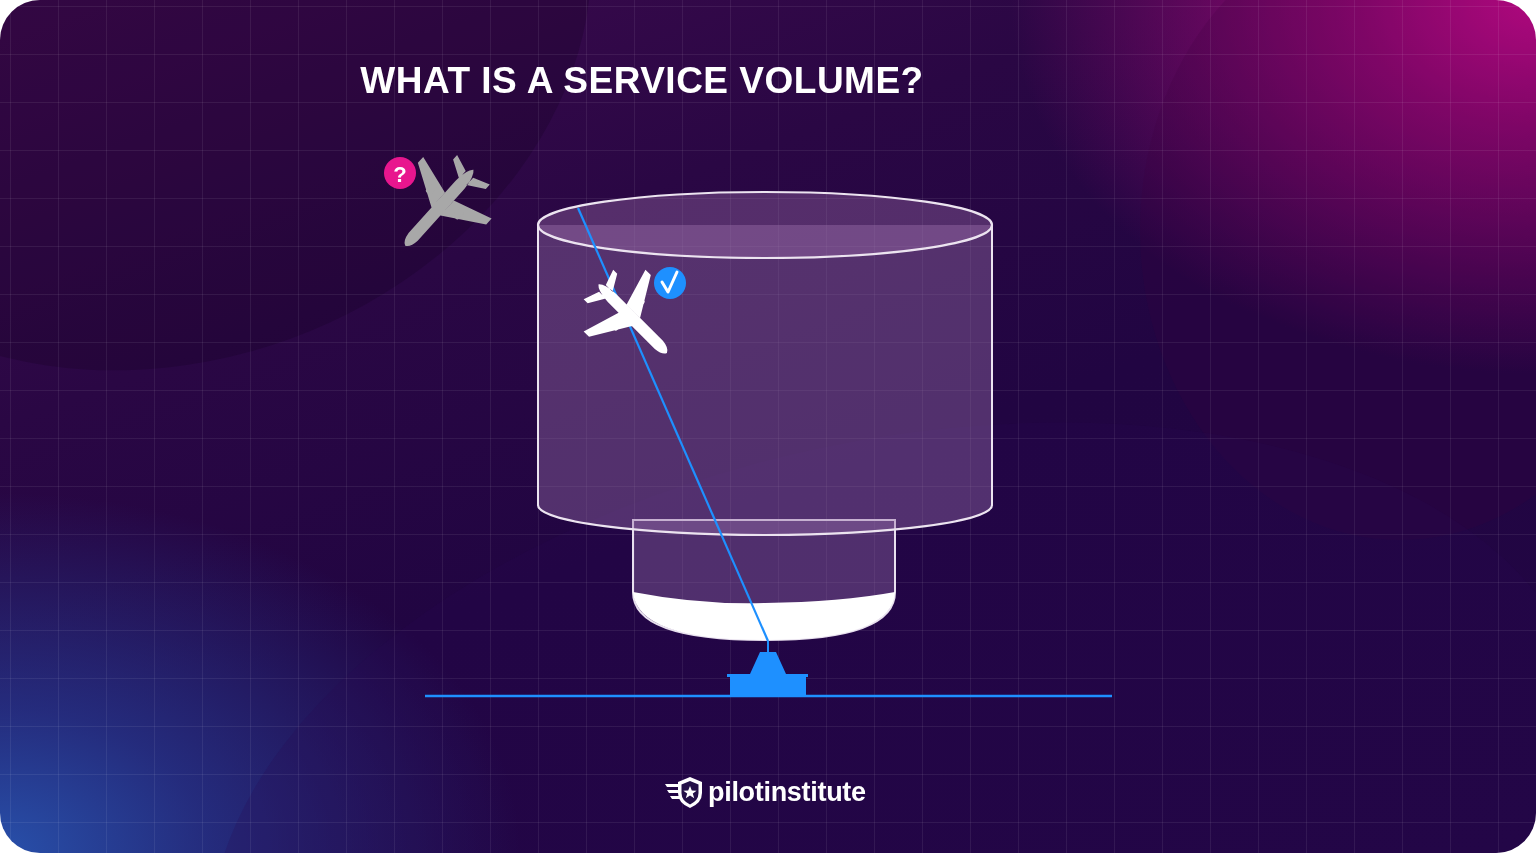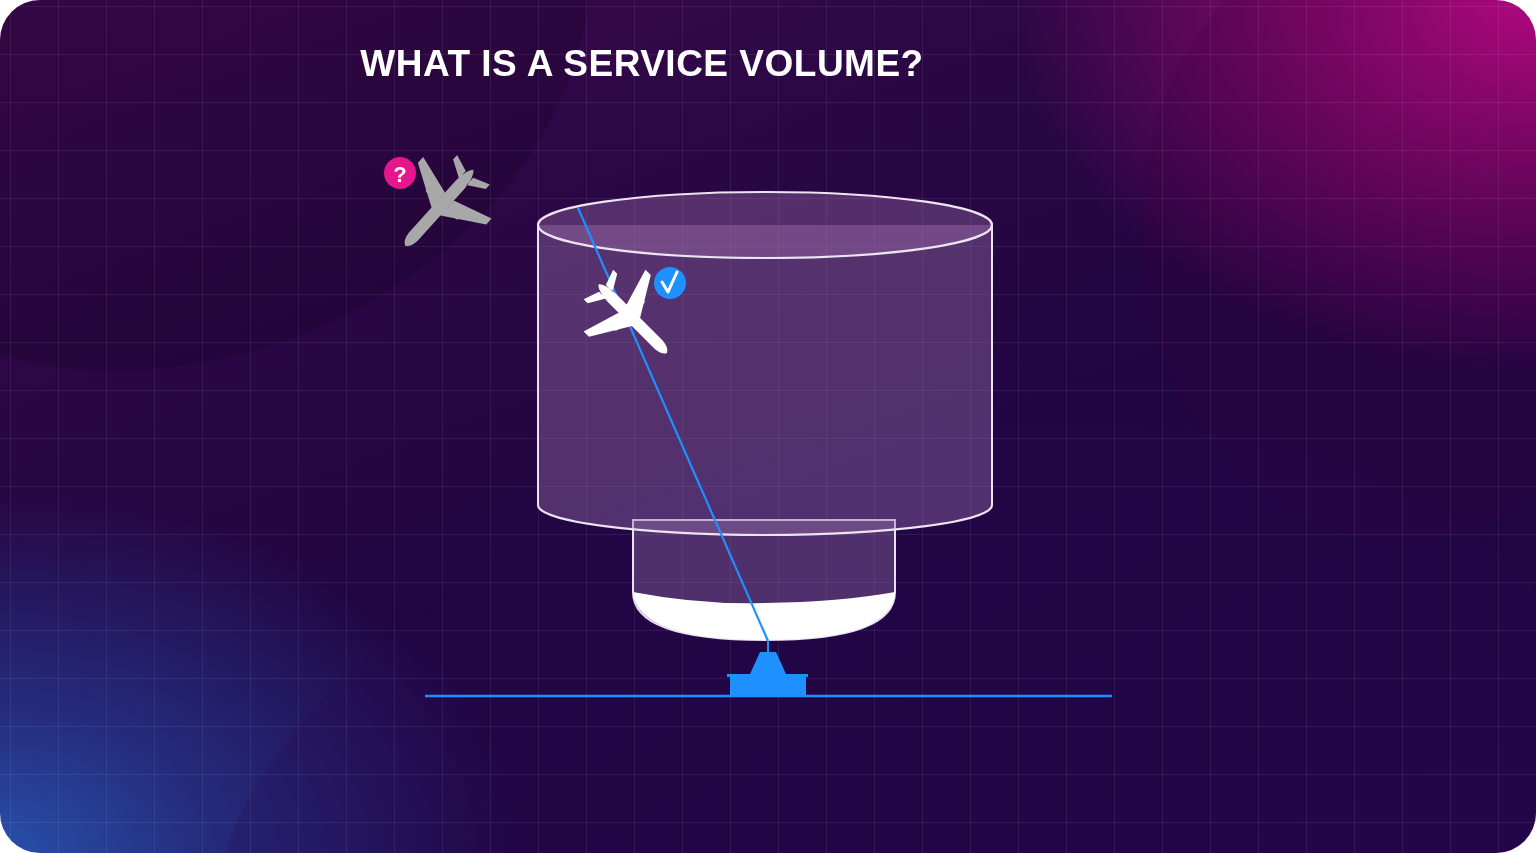--- a/index.html
+++ b/index.html
@@ -18,21 +18,21 @@
       linear-gradient(to right, rgba(255,255,255,0.07) 1px, transparent 1px),
       linear-gradient(to bottom, rgba(255,255,255,0.07) 1px, transparent 1px);
     background-size:48px 48px;
     background-position:10px 6px;
   }
   .blob { position:absolute; border-radius:50%; pointer-events:none; }
   .blob1 { left:-260px; top:-340px; width:860px; height:700px; background:rgba(20,0,30,0.25); transform:rotate(-20deg); }
   .blob2 { left:1140px; top:-80px; width:520px; height:620px; background:rgba(60,0,60,0.18); }
   .blob3 { left:200px; top:440px; width:1400px; height:800px; background:rgba(40,10,80,0.22); transform:rotate(-12deg); }
   .title {
-    position:absolute; left:0; width:1284px; top:43px; text-align:center;
+    position:absolute; left:0; width:1284px; top:60px; text-align:center;
     font-family:"Liberation Sans", sans-serif; font-weight:700; font-size:37px;
     color:#ffffff; letter-spacing:0.5px;
   }
   svg.scene { position:absolute; left:0; top:0; }
   .logo {
     position:absolute; left:664px; top:774px; height:36px;
     display:flex; align-items:center; gap:4px;
   }
   .logo-text {
     font-family:"Liberation Sans", sans-serif; font-weight:700; font-size:27px;
@@ -97,13 +97,22 @@
         M34 5 L44 22 L50 22 L44 5 Z"></path>
       <rect x="2" y="-22" width="10" height="7" rx="2" fill="#ffffff"></rect>
       <rect x="2" y="15" width="10" height="7" rx="2" fill="#ffffff"></rect>
     </g>
     <g>
       <circle cx="670" cy="283" r="16" fill="#1e90ff"></circle>
       <path d="M662 282 L668 292 L677 272" fill="none" stroke="#ffffff" stroke-width="3" stroke-linecap="round" stroke-linejoin="round"></path>
     </g>
   </svg>
 
+  <div class="logo">
+    <svg width="40" height="34" viewBox="0 0 40 34">
+      <path d="M1 9 L16 9 L16 12 L3 12 Z M3 15 L16 15 L16 18 L5 18 Z M6 21 L16 21 L16 24 L8 24 Z" fill="#ffffff"></path>
+      <path d="M26 2 L38 7 L38 18 Q38 28 26 33 Q14 28 14 18 L14 7 Z" fill="#ffffff"></path>
+      <path d="M26 6 L34.5 9.5 L34.5 18 Q34.5 25.5 26 29.5 Q17.5 25.5 17.5 18 L17.5 9.5 Z" fill="#241048"></path>
+      <path d="M26 11 L27.8 15.6 L32.6 15.7 L28.8 18.6 L30.2 23.2 L26 20.5 L21.8 23.2 L23.2 18.6 L19.4 15.7 L24.2 15.6 Z" fill="#ffffff"></path>
+    </svg>
+    <span class="logo-text">pilotinstitute</span>
+  </div>
 </div>
 
 </body></html>

